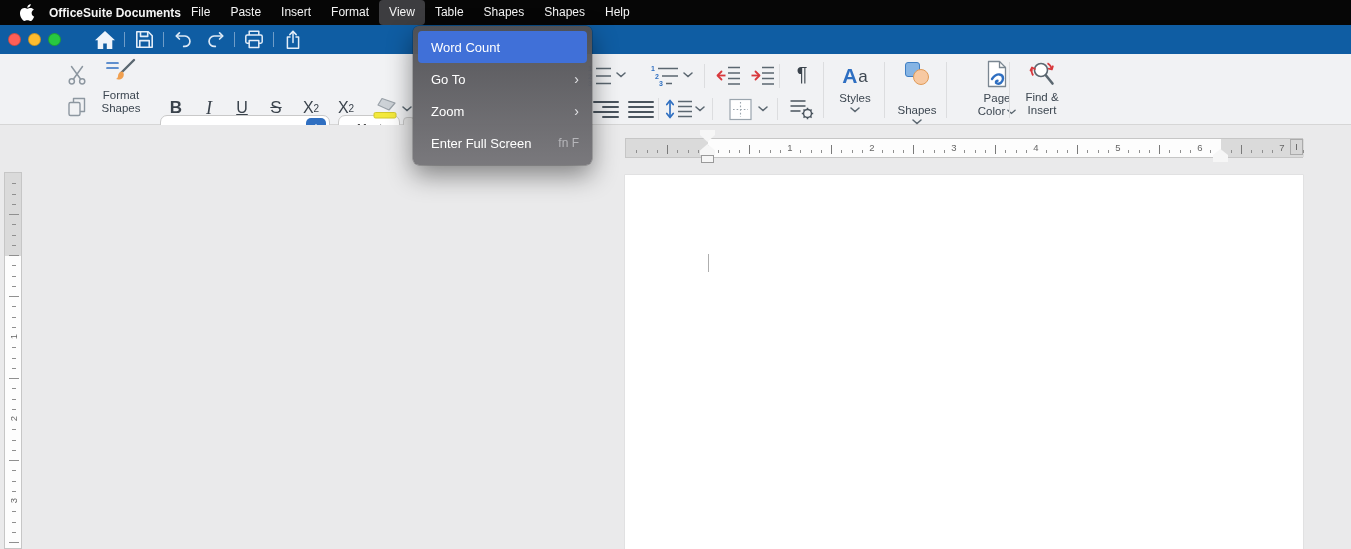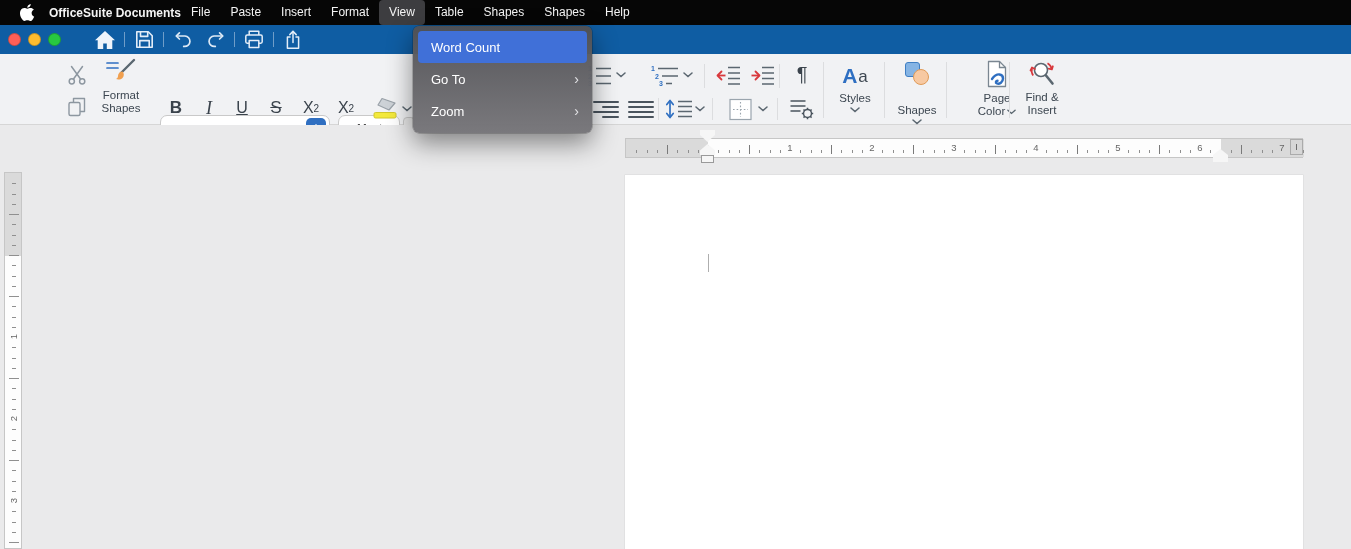--- a/index.html
+++ b/index.html
@@ -505,15 +505,20 @@
     <div class="mrow">
       <span>Go To</span>
         <span class="grow"></span>
       <span class="subarrow">›</span>
     </div>
     <div class="mrow">
       <span>Zoom</span>
         <span class="grow"></span>
       <span class="subarrow">›</span>
     </div>
+    <div class="mrow">
+      <span>Enter Full Screen</span>
+        <span class="grow"></span>
+      <span class="shortcut">fn F</span>
+    </div>
   </div>
 
 </div>
 
 </body></html>

